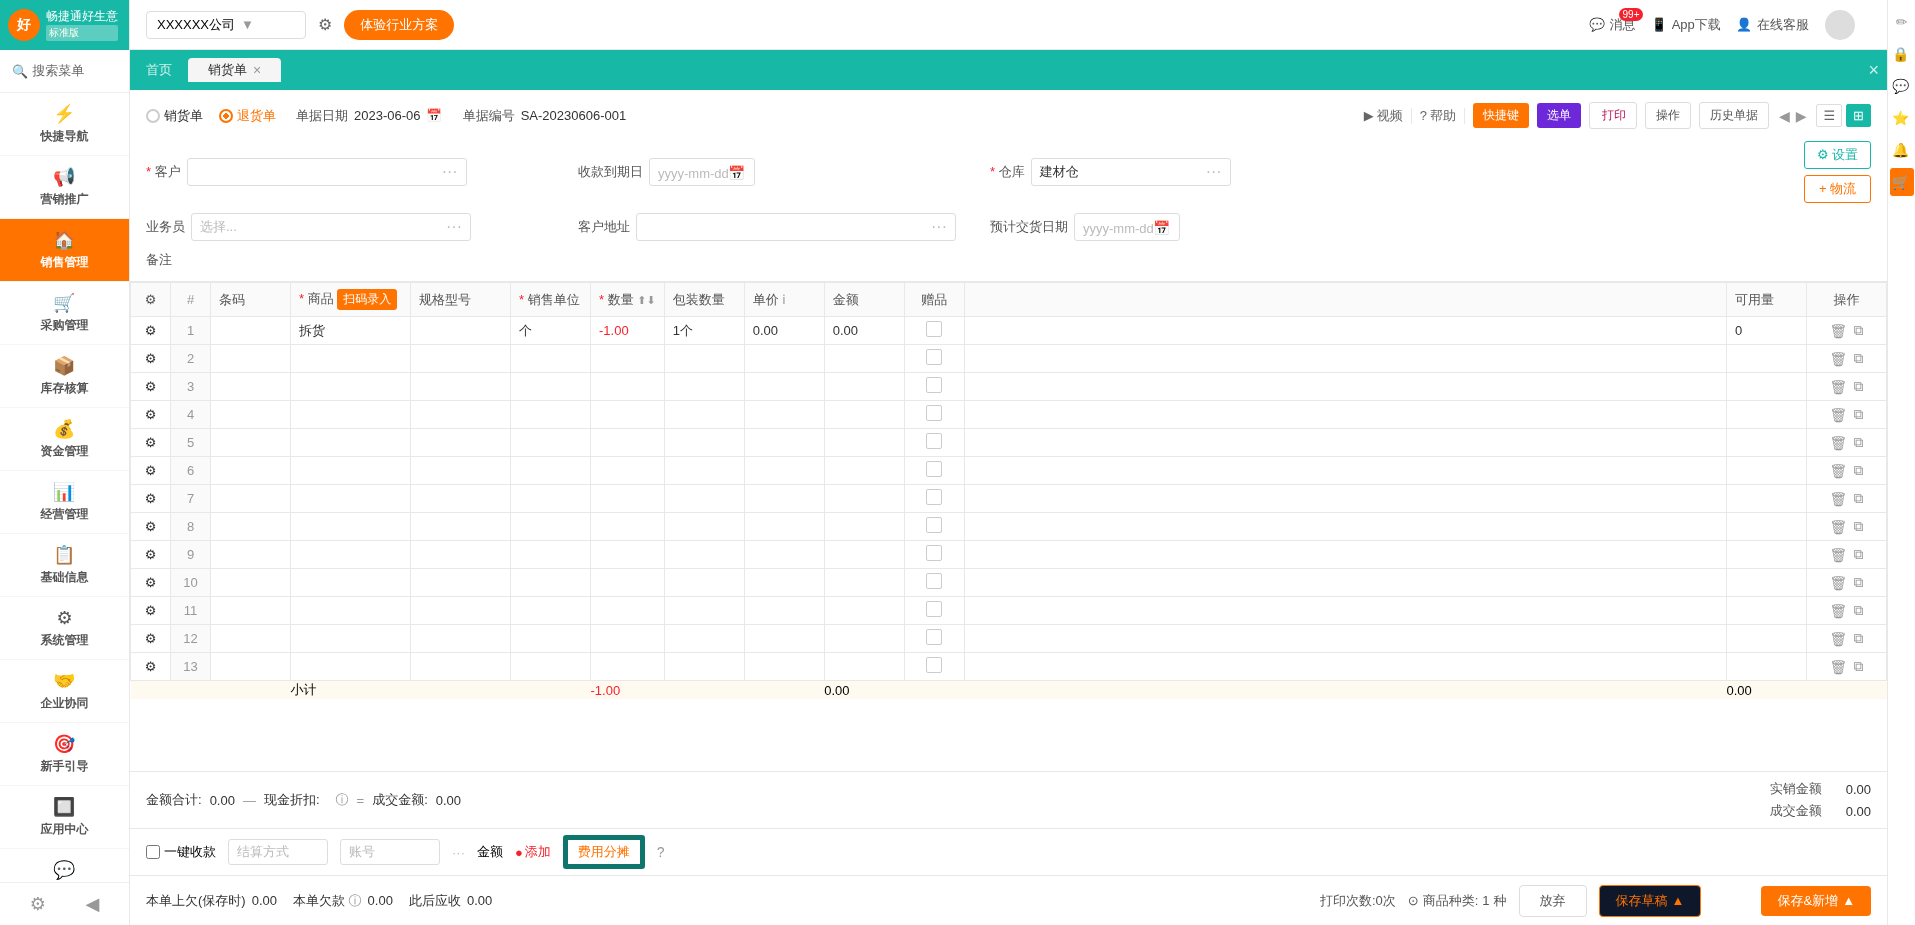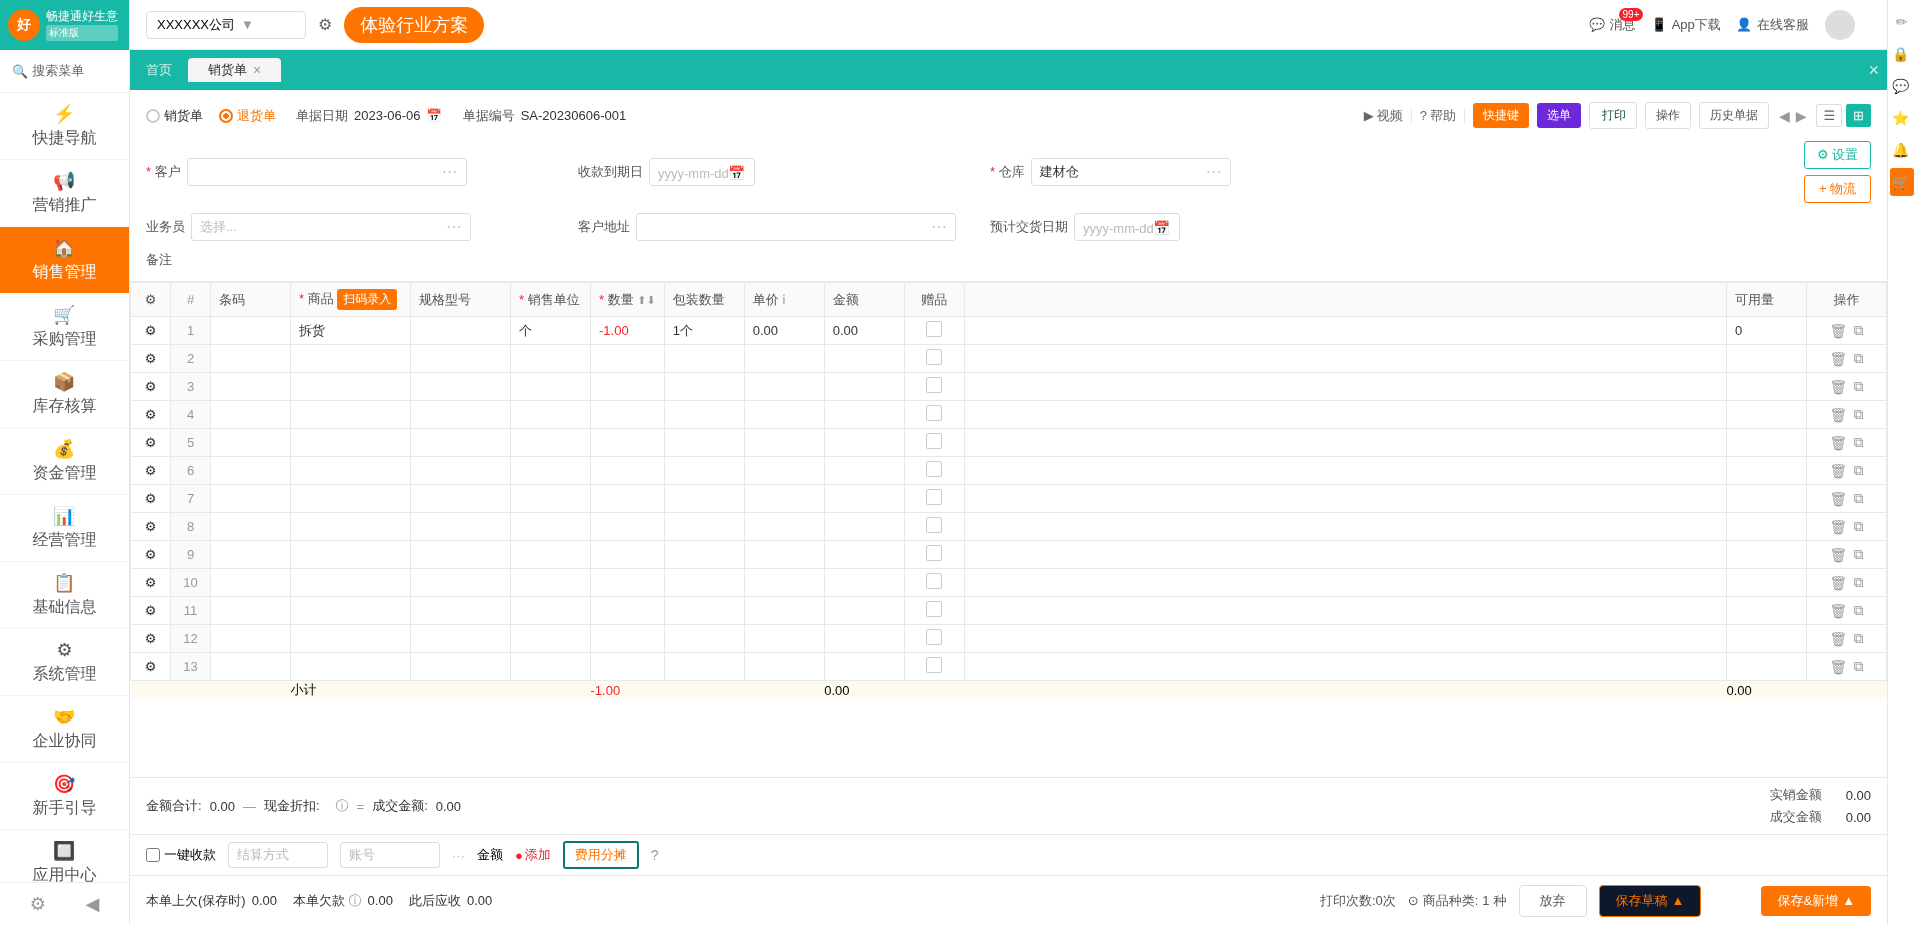--- a/index.html
+++ b/index.html
@@ -10,32 +10,32 @@
     .sidebar-logo { background: #17b8a6; padding: 10px 8px; display: flex; align-items: center; gap: 6px; height: 50px; }
     .sidebar-logo-icon { width: 32px; height: 32px; background: #ff7300; border-radius: 50%; display: flex; align-items: center; justify-content: center; color: white; font-size: 14px; font-weight: bold; }
     .sidebar-logo-text { color: white; font-size: 12px; line-height: 1.3; }
     .sidebar-logo-badge { font-size: 10px; color: #ffe; background: rgba(255,255,255,0.3); padding: 1px 3px; border-radius: 2px; }
     .sidebar-search { padding: 8px; border-bottom: 1px solid #f0f0f0; }
     .sidebar-search-inner { display: flex; align-items: center; gap: 4px; color: #666; cursor: pointer; padding: 4px; border-radius: 4px; }
     .sidebar-nav { flex: 1; overflow-y: auto; }
     .sidebar-item { display: flex; flex-direction: column; align-items: center; padding: 10px 8px; cursor: pointer; color: #555; border-bottom: 1px solid #f5f5f5; position: relative; }
     .sidebar-item.active { background: #ff7300; color: white; }
     .sidebar-item .s-icon { font-size: 18px; margin-bottom: 3px; }
-    .sidebar-item .s-label { font-size: 16px; text-align: center; }
+    .sidebar-item .s-label { font-size: 12px; text-align: center; font-weight: bold; }
     .sidebar-bottom { display: flex; justify-content: space-around; padding: 10px; border-top: 1px solid #eee; }
 
     
     .main { flex: 1; display: flex; flex-direction: column; height: 925px; overflow: hidden; }
 
     
     .topbar { height: 50px; background: #fff; display: flex; align-items: center; padding: 0 16px; border-bottom: 1px solid #e8e8e8; gap: 12px; }
     .topbar-company { display: flex; align-items: center; gap: 6px; border: 1px solid #ddd; border-radius: 4px; padding: 4px 10px; min-width: 160px; cursor: pointer; }
     .topbar-company-arrow { color: #999; }
     .topbar-gear { color: #666; cursor: pointer; font-size: 16px; }
-    .topbar-trial-btn { background: #ff7300; color: white; border: none; padding: 6px 16px; border-radius: 20px; cursor: pointer; font-size: 18px; }
+    .topbar-trial-btn { background: #ff7300; color: white; border: none; padding: 6px 16px; border-radius: 20px; cursor: pointer; font-size: 13px; }
     .topbar-right { margin-left: auto; display: flex; align-items: center; gap: 16px; }
     .topbar-msg { position: relative; cursor: pointer; display: flex; align-items: center; gap: 4px; color: #555; }
     .topbar-badge { background: #f5222d; color: white; font-size: 10px; padding: 1px 4px; border-radius: 8px; position: absolute; top: -8px; right: -8px; }
     .topbar-app { display: flex; align-items: center; gap: 4px; color: #555; cursor: pointer; }
     .topbar-service { display: flex; align-items: center; gap: 4px; color: #555; cursor: pointer; }
     .topbar-avatar { width: 30px; height: 30px; background: #ddd; border-radius: 50%; cursor: pointer; }
 
     
     .tabbar { height: 40px; background: #17b8a6; display: flex; align-items: center; padding: 0 0; }
     .tab-item { padding: 0 20px; height: 24px; display: flex; align-items: center; cursor: pointer; color: rgba(255,255,255,0.8); font-size: 13px; gap: 6px; }
@@ -105,21 +105,21 @@
     
     .footer-summary { padding: 8px 16px; background: #fff; border-top: 1px solid #e8e8e8; display: flex; align-items: center; gap: 16px; }
     .footer-calc { display: flex; align-items: center; gap: 8px; color: #333; }
     .footer-minus { color: #999; }
     .footer-equals { color: #999; }
     .footer-payment { padding: 6px 16px; background: #fff; border-top: 1px solid #e8e8e8; display: flex; align-items: center; gap: 12px; }
     .payment-checkbox { display: flex; align-items: center; gap: 4px; cursor: pointer; }
     .payment-input { border: 1px solid #ddd; padding: 3px 8px; border-radius: 3px; min-width: 100px; color: #bbb; }
     .payment-dots { color: #bbb; }
     .add-btn { background: none; border: none; color: #f5222d; cursor: pointer; display: flex; align-items: center; gap: 2px; }
-    .expense-btn { border: 2px solid #0f766e; color: #ff7300; background: none; padding: 3px 10px; border-radius: 3px; cursor: pointer; }
+    .expense-btn { border: 5px solid #0f766e; color: #ff7300; background: none; padding: 3px 10px; border-radius: 3px; cursor: pointer; }
     .help-icon { color: #999; font-size: 14px; cursor: pointer; }
 
     
     .bottom-bar { height: 50px; background: #fff; border-top: 1px solid #e8e8e8; display: flex; align-items: center; padding: 0 16px; gap: 16px; }
     .bottom-info { display: flex; align-items: center; gap: 6px; color: #555; }
     .bottom-info span { color: #333; }
     .bottom-right { margin-left: auto; display: flex; align-items: center; gap: 12px; }
     .print-count { color: #555; }
     .goods-type { display: flex; align-items: center; gap: 4px; color: #555; cursor: pointer; }
     .btn-discard { border: 1px solid #ddd; background: #fff; color: #555; padding: 6px 20px; border-radius: 4px; cursor: pointer; }
@@ -294,21 +294,21 @@
             <span>视频</span>
           </div>
           <div class="separator"></div>
           <div class="form-action-item">
             <span>?</span>
             <span>帮助</span>
           </div>
           <div class="separator"></div>
           <button class="form-action-btn">快捷键</button>
           <button class="form-action-btn" style="background:#6d28d9;">选单</button>
-          <button class="form-action-btn" style="background:none;border:1px solid #ddd;color:#14532d;padding-left:12px;">打印</button>
+          <button class="form-action-btn" style="background:none;border:1px solid #ddd;color:#be185d;padding-left:12px;">打印</button>
           <button class="form-action-btn" style="background:none;border:1px solid #ddd;color:#555;">操作</button>
           <button class="form-action-btn" style="background:none;border:1px solid #ddd;color:#555;">历史单据</button>
           <div class="nav-arrows">
             <button class="nav-arrow">◀</button>
             <button class="nav-arrow">▶</button>
           </div>
           <div class="view-toggle">
             <button class="view-btn">☰</button>
             <button class="view-btn active">⊞</button>
           </div>

